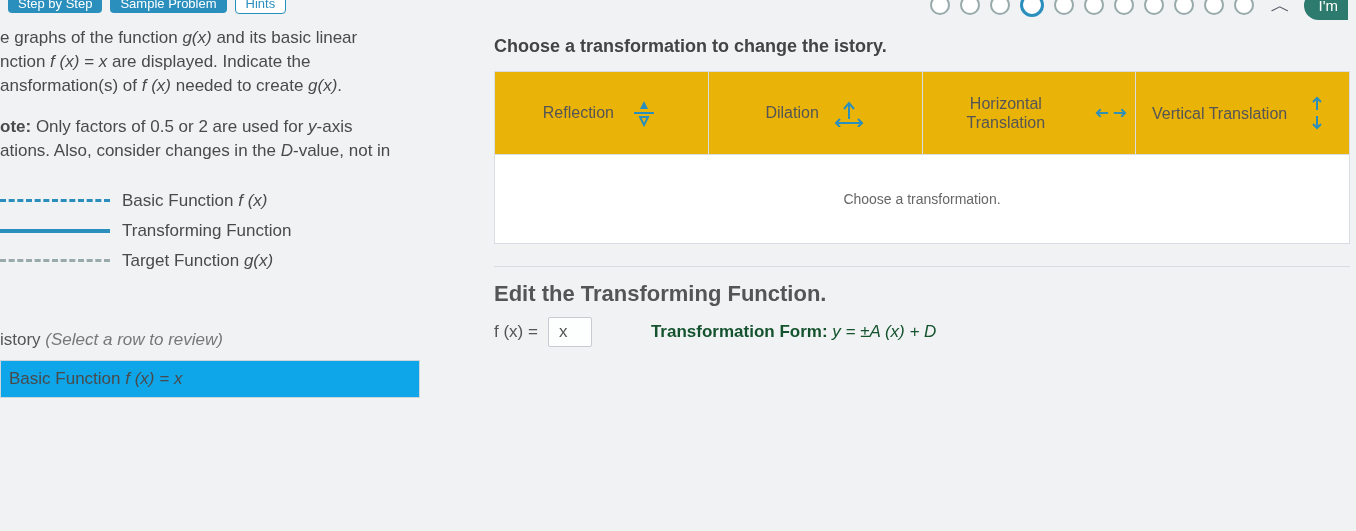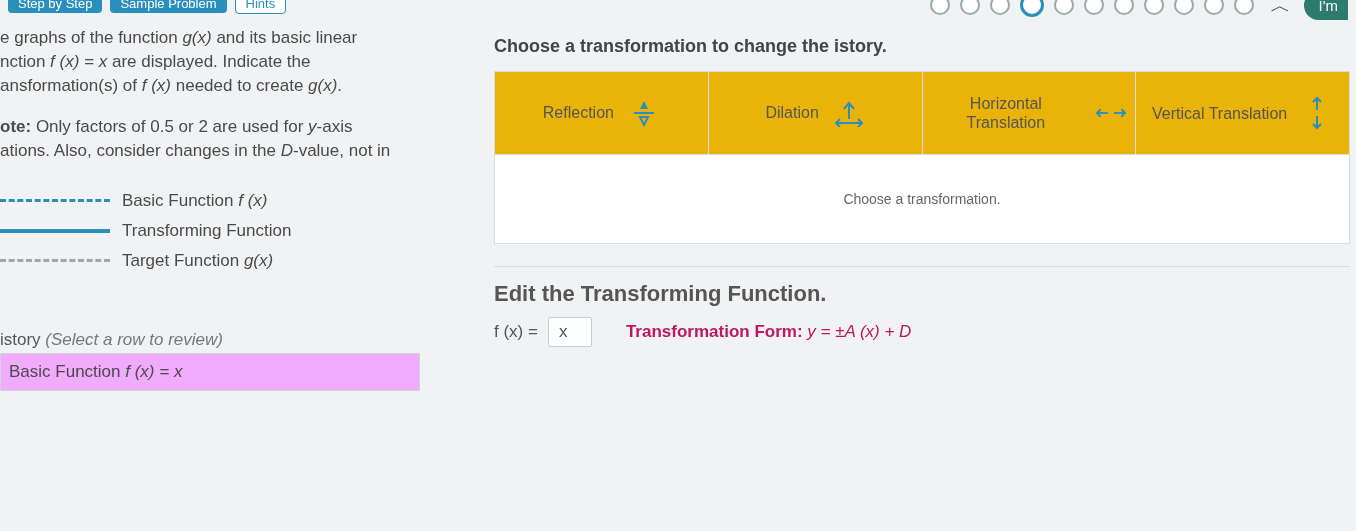--- a/index.html
+++ b/index.html
@@ -86,23 +86,23 @@
   .lseg.solid { border-top-style: solid; border-top-width: 4px; }
   .lseg.grey { border-top-color: #9aa; }
   .history {
     margin-top: 56px;
     font-size: 17px;
   }
   .history-head { color:#555; }
   .history-head i { font-style: italic; color:#777; }
   .history-row {
     border: 1px solid #cfd6db;
-    background: #f0abfc;
+    background: #0ea5e9;
     padding: 6px 8px;
-    margin-top: 1px;
+    margin-top: 8px;
     width: 420px;
   }
   .right {
     flex: 1;
     padding-right: 6px;
   }
   .section-title {
     font-weight: bold;
     color: #444;
     font-size: 18px;
@@ -154,21 +154,21 @@
   }
   .inp {
     border: 1px solid #c6ccd1;
     background: #fdfefe;
     padding: 4px 10px;
     min-width: 44px;
     text-align: left;
     border-radius: 2px;
     font-size: 17px;
   }
-  .tform { margin-left: 24px; font-weight: bold; color:#be185d;}
+  .tform { margin-left: 49px; font-weight: bold; color:#14532d;}
   .tform .eq { font-weight: normal; font-style: italic;}
 </style>
 </head>
 <body>
 
 <div class="topbar">
   <div class="top-btn">Step by Step</div>
   <div class="top-btn">Sample Problem</div>
   <div class="top-btn outline">Hints</div>
   <div class="progress-dots">

